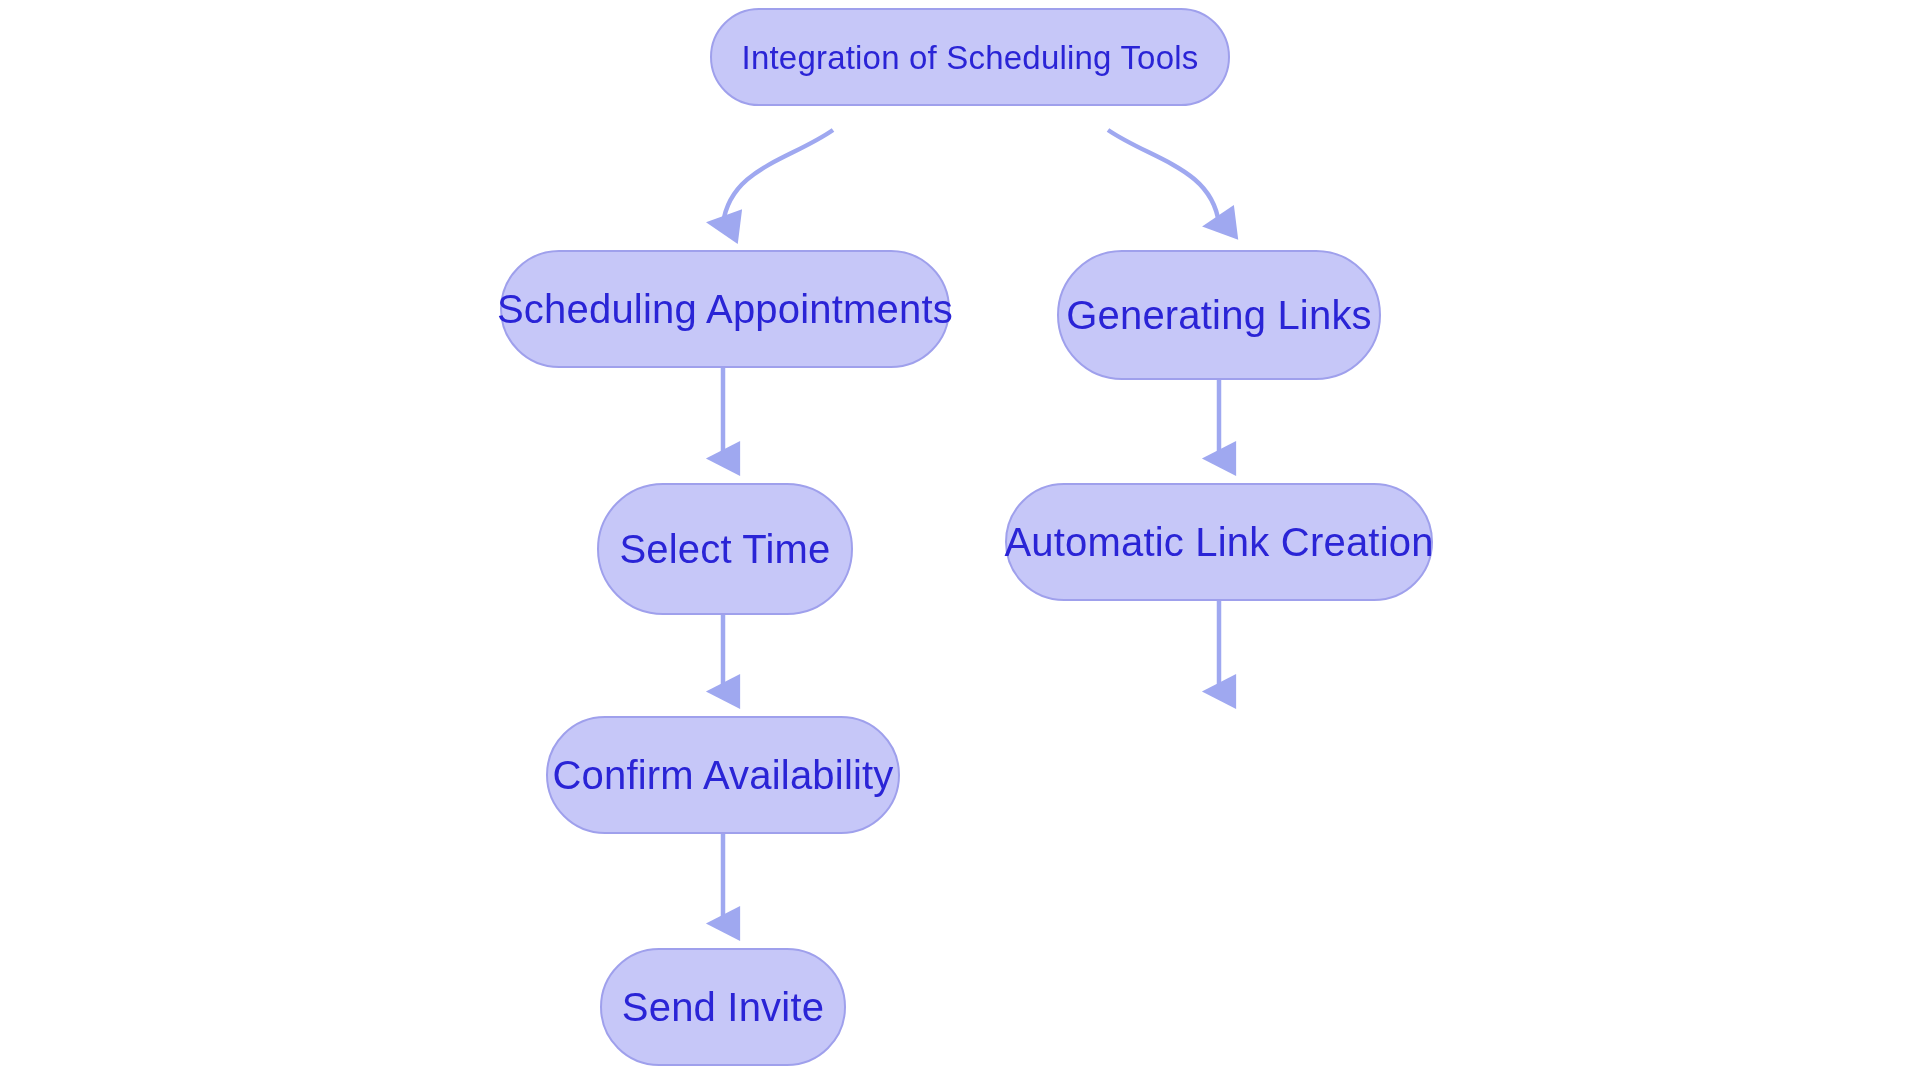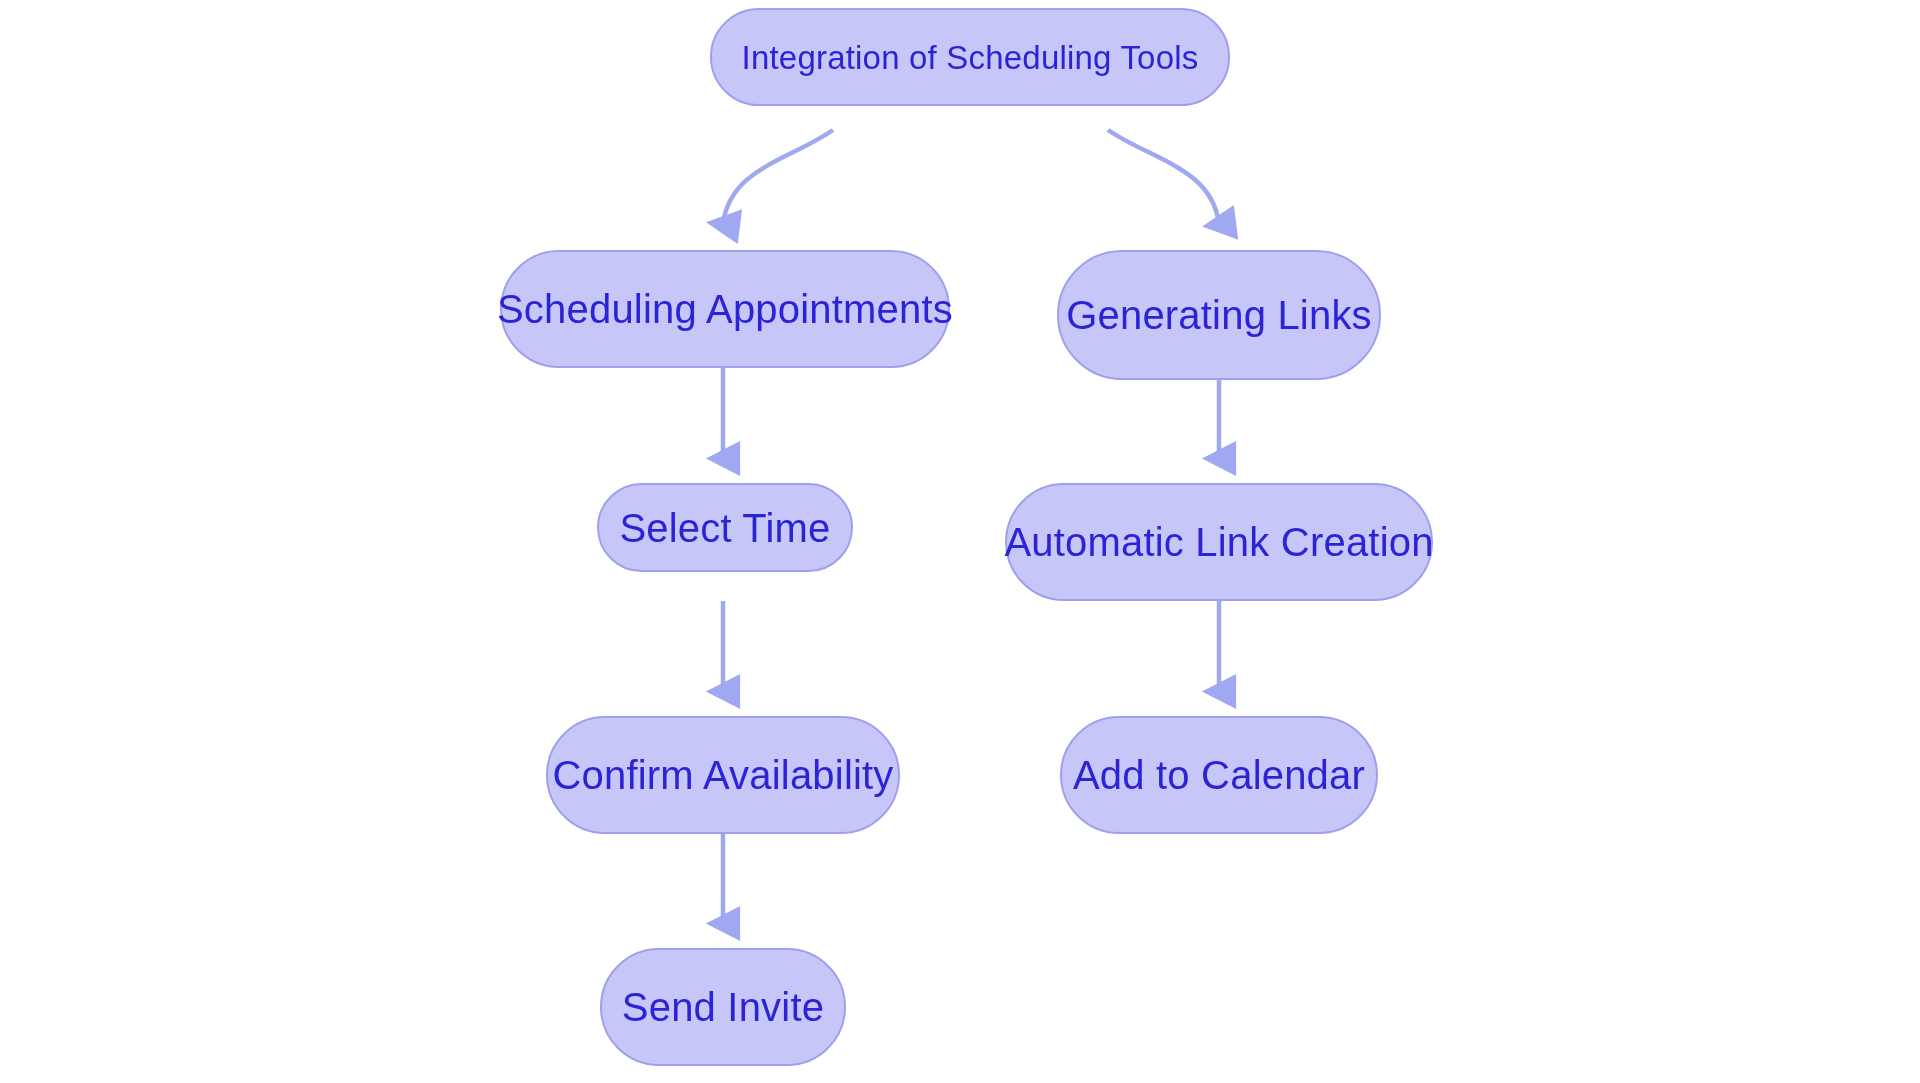--- a/index.html
+++ b/index.html
@@ -81,33 +81,30 @@
   </div>
 
   <div class="node" style="left:500px; top:250px; width:450px; height:118px;">
     <span class="node-label">Scheduling Appointments</span>
   </div>
 
   <div class="node" style="left:1057px; top:250px; width:324px; height:130px;">
     <span class="node-label">Generating Links</span>
   </div>
 
-  <div class="node" style="left:597px; top:483px; width:256px; height:89px;">
+  <div class="node" style="left:597px; top:483px; width:256px; height:132px;">
     <span class="node-label">Select Time</span>
   </div>
 
   <div class="node" style="left:1005px; top:483px; width:428px; height:118px;justify-content:center;">
     <span class="node-label">Automatic Link Creation</span>
   </div>
 
   <div class="node" style="left:546px; top:716px; width:354px; height:118px;">
     <span class="node-label">Confirm Availability</span>
   </div>
 
-  <div class="node" style="left:1060px; top:716px; width:318px; height:118px;">
-    <span class="node-label">Add to Calendar</span>
-  </div>
 
   <div class="node" style="left:600px; top:948px; width:246px; height:118px;">
     <span class="node-label">Send Invite</span>
   </div>
 
 </div>
 
 </body></html>

